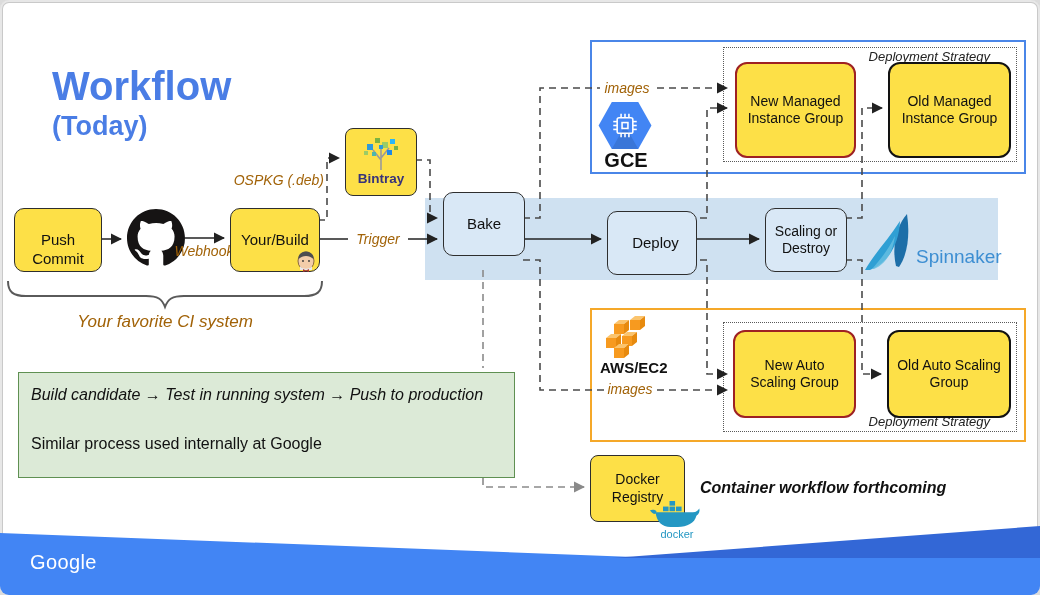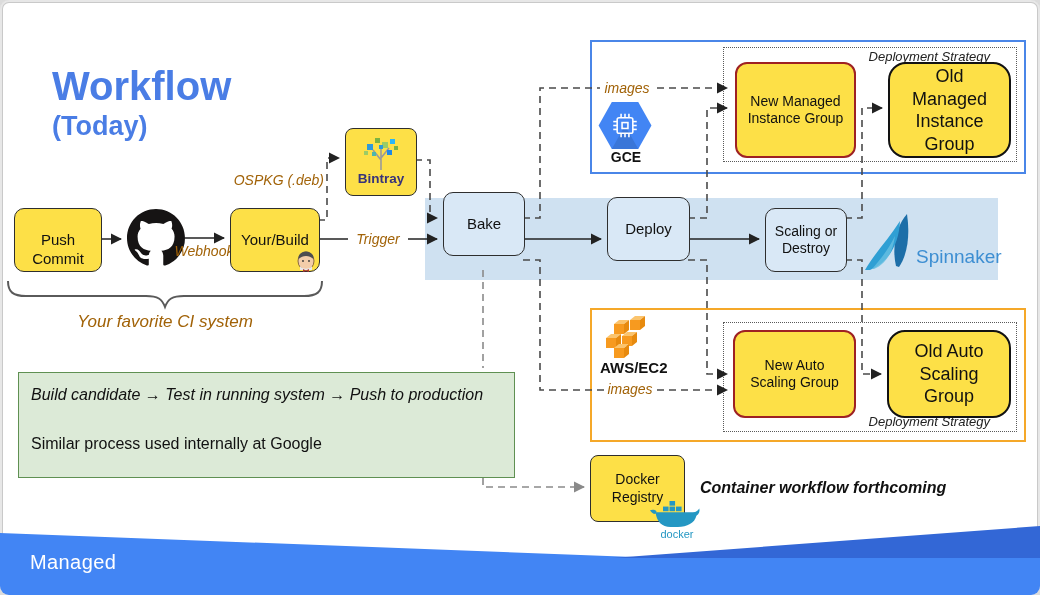--- a/index.html
+++ b/index.html
@@ -6,21 +6,21 @@
   .slide{position:relative;width:1040px;height:595px;background:#ffffff;overflow:hidden;
          border-radius:9px;box-shadow:inset 0 0 0 2px #e7e7e7, inset 0 0 0 3px #c9c9c9;}
   .abs{position:absolute;}
   .title{position:absolute;left:52px;top:64px;font-size:40px;font-weight:bold;color:#4a7de5;z-index:3;}
   .subtitle{position:absolute;left:52px;top:111px;font-size:27px;font-weight:bold;color:#4a7de5;z-index:3;}
   .box{position:absolute;background:#fde047;border:1.6px solid #2e2e2e;border-radius:10px;
        display:flex;align-items:center;justify-content:center;text-align:center;
        font-size:15px;color:#111;z-index:3;line-height:1.25;}
   .box.bandfill{background:#d9e8f6;}
   .box.red{border:2.4px solid #9e2123;border-radius:12px;font-size:14px;}
-  .box.blk{border:2.4px solid #121212;border-radius:18px;font-size:18px;}
+  .box.blk{border:2.4px solid #121212;border-radius:12px;font-size:14px;}
   .frame{position:absolute;z-index:1;background:transparent;}
   .frame.gce{border:2px solid #4a86e8;}
   .frame.aws{border:2.4px solid #f5a829;}
   .dotted{position:absolute;border:1.5px dotted #5a5a5a;z-index:1;}
   .strategy-lbl{position:absolute;right:26px;font-style:italic;font-size:13px;color:#222;}
   .band{position:absolute;left:425px;top:198px;width:573px;height:82px;background:#cfe1f1;z-index:1;}
   .lbl{position:absolute;font-style:italic;font-size:14px;color:#a16207;z-index:3;text-align:center;}
   .wbg{background:#ffffff;z-index:4;line-height:17px;}
   .note{position:absolute;left:18px;top:372px;width:497px;height:106px;background:#dcead7;
         border:1.6px solid #5f9052;z-index:5;box-sizing:border-box;padding:9px 12px;
@@ -147,21 +147,21 @@
     <span class="bintray-text">Bintray</span>
   </div>
 
   <div class="lbl wbg" style="left:348px;top:231px;width:60px;">Trigger</div>
 
   <div class="lbl" style="left:75px;top:312px;width:180px;font-size:17px;">Your favorite CI system</div>
 
   <div class="box bandfill" style="left:443px;top:192px;width:80px;height:62px;">
     <span>Bake</span>
   </div>
-  <div class="box bandfill" style="left:607px;top:197px;width:81px;height:62px;">
+  <div class="box bandfill" style="left:607px;top:211px;width:81px;height:62px;padding-left:7px;">
     <span>Deploy</span>
   </div>
   <div class="box bandfill" style="left:765px;top:208px;width:80px;height:62px;font-size:14px;">
     <span style="width:70px;">Scaling or Destroy</span>
   </div>
 
   <div class="abs" style="left:862px;top:206px;width:136px;height:68px;z-index:3;display:flex;align-items:flex-end;">
     <span style="margin-right:2px;">
       <svg width="52" height="62" viewBox="0 0 52 62">
         <path d="M34 54 C29 32 36 12 45 2 C48 22 46 42 37 55 Z" fill="#1d6ea8"></path>
@@ -188,21 +188,21 @@
           <line x1="19" y1="20" x2="15" y2="20"></line>
             <line x1="19" y1="24" x2="15" y2="24"></line>
             <line x1="19" y1="28" x2="15" y2="28"></line>
           <line x1="35" y1="20" x2="39" y2="20"></line>
             <line x1="35" y1="24" x2="39" y2="24"></line>
             <line x1="35" y1="28" x2="39" y2="28"></line>
           <rect x="24" y="21" width="6" height="6"></rect>
         </g>
       </svg>
     </span>
-    <div class="vendor-lbl" style="position:static;font-size:14px;">GCE</div>
+    <div class="vendor-lbl" style="position:static;font-size:20px;">GCE</div>
   </div>
   <div class="lbl wbg" style="left:600px;top:80px;width:54px;">images</div>
 
   <div class="box red" style="left:735px;top:62px;width:117px;height:92px;">
     <span style="width:100px;">New Managed Instance Group</span>
   </div>
   <div class="box blk" style="left:888px;top:62px;width:119px;height:92px;">
     <span style="width:100px;">Old Managed Instance Group</span>
   </div>
 
@@ -272,16 +272,16 @@
   </div>
   <div class="docker-word">docker</div>
 
   <div class="caption">Container workflow forthcoming</div>
 
   <div class="footer">
     <svg width="1040" height="75" viewBox="0 0 1040 75">
       <path d="M0,13 L660,38 L1040,38 L1040,75 L0,75 Z" fill="#4285f4"></path>
       <path d="M612,38 L1040,6 L1040,38 Z" fill="#3367d6"></path>
     </svg>
-    <div class="google-logo">Managed</div>
+    <div class="google-logo">Google</div>
   </div>
 
 </div>
 
 </body></html>

